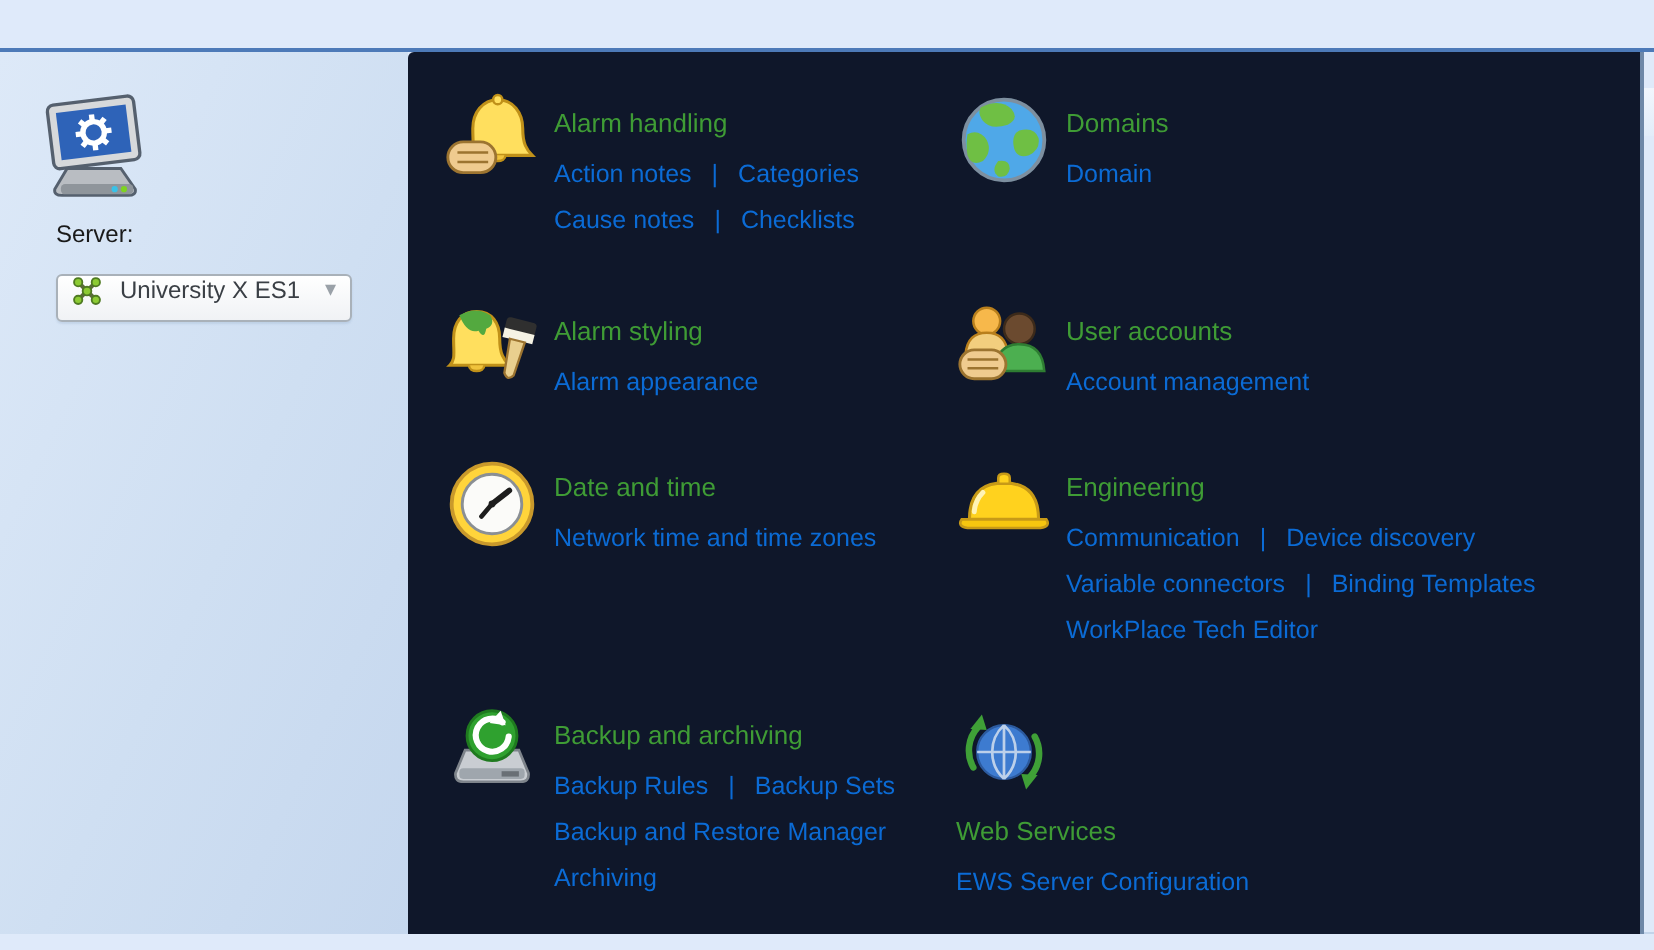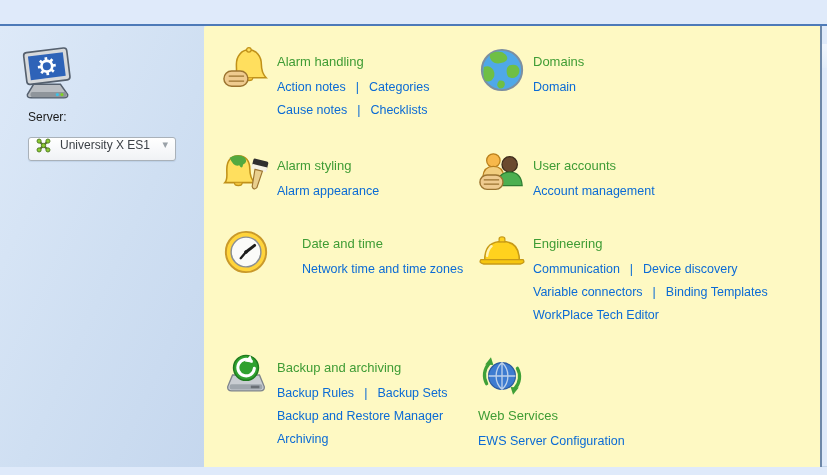--- a/index.html
+++ b/index.html
@@ -41,21 +41,21 @@
   .content {
     position:absolute; left:0; top:26px; width:827px; height:441px;
     border-bottom:1px solid #c2d4ea;
   }
   .sidebar {
     position:absolute; left:0; top:0; width:204px; height:441px;
     background:linear-gradient(115deg,#dde9f8 0%,#cfdff2 55%,#c5d7ee 100%);
   }
   .panel {
     position:absolute; left:204px; top:0; width:618px; height:441px;
-    background:#fef9c3; border-right:2px solid #6e88a8;
+    background:#0f172a; border-right:2px solid #6e88a8;
     border-top-left-radius:3px;
   }
 
   
   .pc-icon { position:absolute; left:16px; top:19px; width:62px; height:62px; }
   .server-label { position:absolute; left:28px; top:84px; font-size:12px; color:#1a1a1a; }
   .server-select {
     position:absolute; left:28px; top:111px; width:148px; height:24px;
     background:linear-gradient(#ffffff,#f0f2f5);
     border:1px solid #a9b1b9; border-radius:3px;
@@ -73,21 +73,21 @@
   .sec-title { margin-top:8px; font-size:13px; line-height:16px; color:var(--green); white-space:nowrap; }
   .link-row { margin-top:7px; height:16px; font-size:12.5px; line-height:16px; white-space:nowrap; }
   .link-row:first-of-type { margin-top:9px; }
   .link { color:var(--link); cursor:pointer; }
   .sep { color:var(--link); margin:0 10px; }
 
   .pos-s0 { left:18px;  top:20px;  }
   .pos-s1 { left:274px; top:20px;  }
   .pos-s2 { left:18px;  top:124px; }
   .pos-s3 { left:274px; top:124px; }
-  .pos-s4 { left:18px;  top:202px;gap:25px; }
+  .pos-s4 { left:18px;  top:202px; }
   .pos-s5 { left:274px; top:202px; }
   .pos-s6 { left:18px;  top:326px; }
   .pos-s7 { left:274px; top:326px;flex-direction:column; }
 </style>
 </head>
 <body style="--green: #3f9c35; --link: #0b6bd5;">
 
 <div class="tabstrip">
   <div class="tab">
     <svg viewBox="0 0 87 23" preserveAspectRatio="none">

